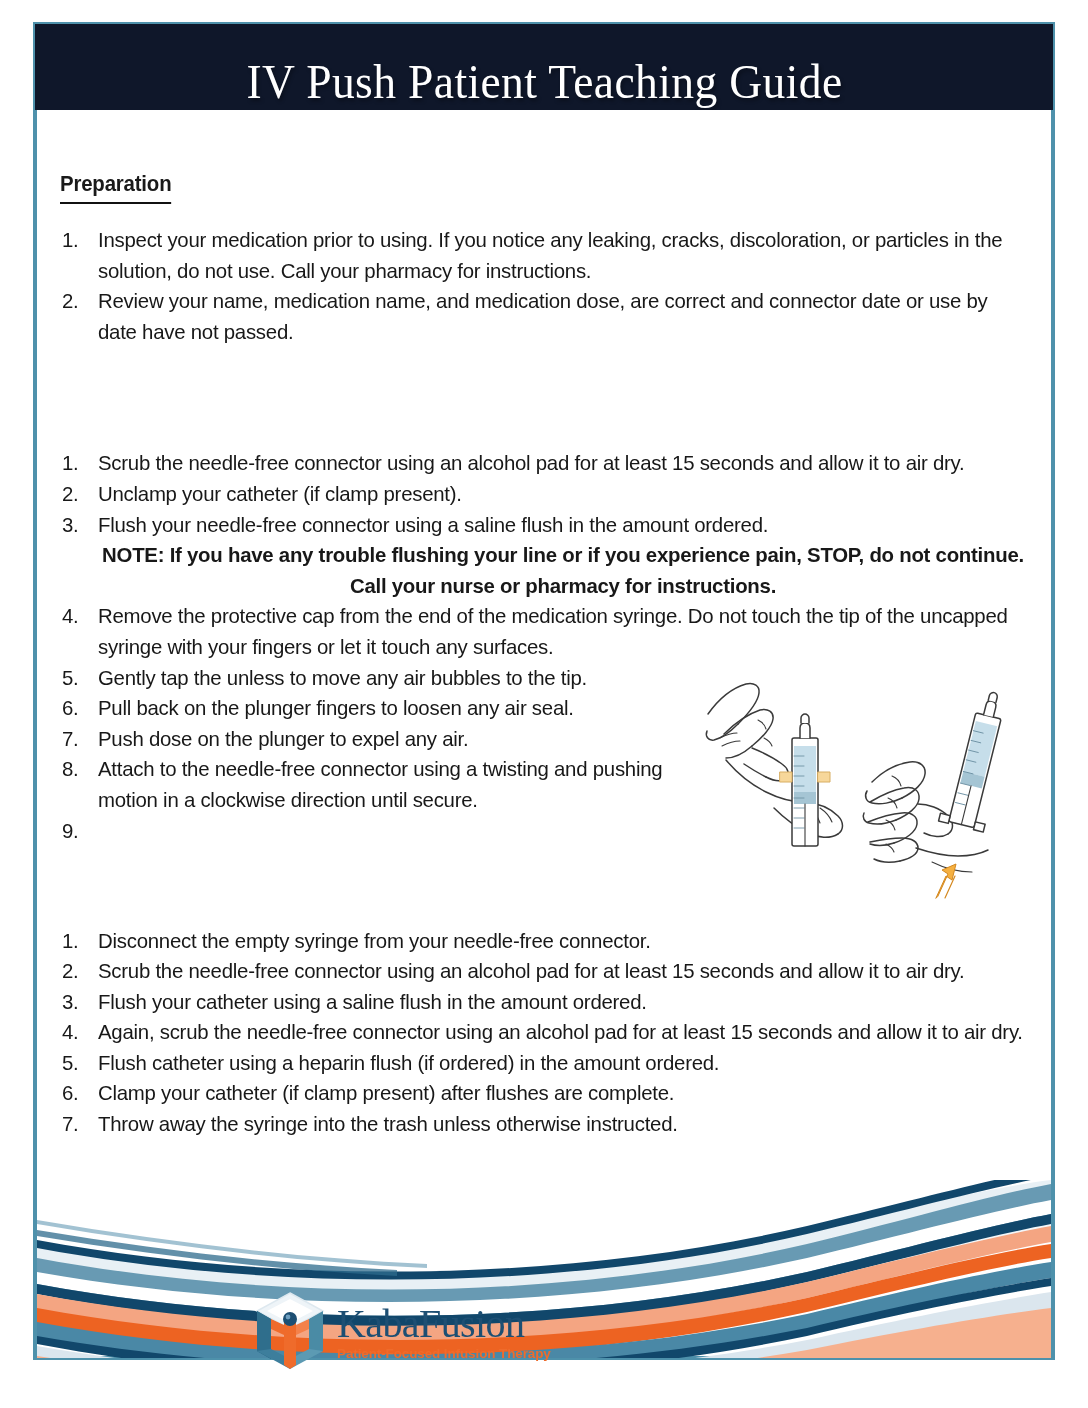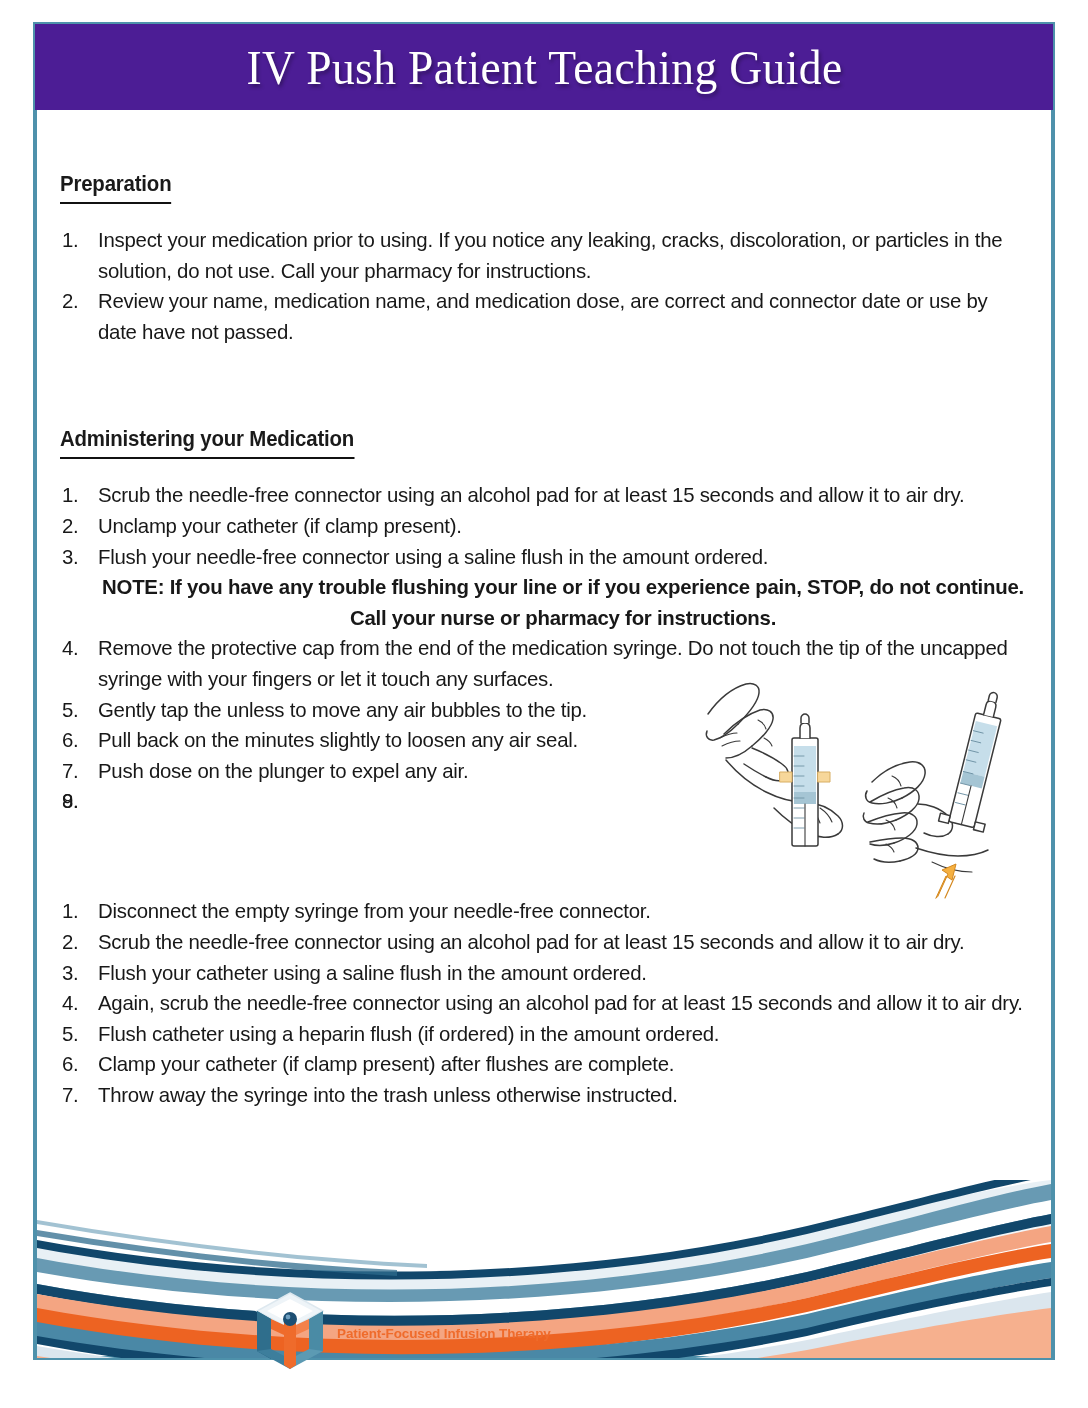--- a/index.html
+++ b/index.html
@@ -35,23 +35,23 @@
     pointer-events: none;
   }
 
   
   .header-banner {
     position: absolute;
     left: 35px;
     top: 24px;
     width: 1018px;
     height: 86px;
-    background: #4c1d95;
+    background: #0f172a;
     display: flex;
-    align-items: center;
+    align-items: flex-end;
     justify-content: center;
     overflow: hidden;
   }
   .header-title {
     font-family: "Liberation Serif", "DejaVu Serif", serif;
     font-size: 49px;
     color: #ffffff;
     letter-spacing: 0.4px;
     white-space: nowrap;
     transform: scaleX(0.93);
@@ -193,21 +193,20 @@
         <li>
           <span class="num">2.</span>
           <span class="txt">Review your name, medication name, and medication dose, are correct and connector date or use by date have not passed.</span>
         </li>
       </ol>
     </div>
 
     <div class="gap-section"></div>
 
     <div class="section">
-      <div><span class="section-heading">Administering your Medication</span></div>
       <div class="gap-head-list"></div>
       <ol class="steps">
         <li>
           <span class="num">1.</span>
           <span class="txt">Scrub the needle-free connector using an alcohol pad for at least 15 seconds and allow it to air dry.</span>
         </li>
         <li>
           <span class="num">2.</span>
           <span class="txt">Unclamp your catheter (if clamp present).</span>
         </li>
@@ -219,28 +218,29 @@
         <li>
           <span class="num">4.</span>
           <span class="txt">Remove the protective cap from the end of the medication syringe. Do not touch the tip of the uncapped syringe with your fingers or let it touch any surfaces.</span>
         </li>
         <li>
           <span class="num">5.</span>
           <span class="txt">Gently tap the unless to move any air bubbles to the tip.</span>
         </li>
         <li>
           <span class="num">6.</span>
-          <span class="txt">Pull back on the minutes slightly to loosen any air seal.</span>
+          <span class="txt">Pull back on the plunger fingers to loosen any air seal.</span>
         </li>
         <li>
           <span class="num">7.</span>
           <span class="txt">Push dose on the plunger to expel any air.</span>
         </li>
         <li style="padding-right:350px;">
           <span class="num">8.</span>
+          <span class="txt">Attach to the needle-free connector using a twisting and pushing motion in a clockwise direction until secure.</span>
         </li>
         <li style="padding-right:350px;">
           <span class="num">9.</span>
         </li>
       </ol>
     </div>
 
     <div class="gap-section"></div>
 
     <div class="section">
@@ -413,17 +413,18 @@
         <polygon points="31,30 43,30 43,74 37,78 31,74" fill="#ef6b2b"></polygon>
 
         <polygon points="18,28 31,34 31,44 18,38" fill="#ef6b2b"></polygon>
         <polygon points="56,28 43,34 43,44 56,38" fill="#f4814a"></polygon>
 
         <circle cx="37" cy="28" r="7" fill="#1d4f73"></circle>
         <circle cx="35" cy="26" r="2.4" fill="#6f9fc0"></circle>
       </svg>
     </div>
     <div class="logo-text">
+      <div class="logo-wordmark">KabaFusion</div>
       <div class="logo-tagline">Patient-Focused Infusion Therapy</div>
     </div>
   </div>
 
 </div>
 
 </body></html>

